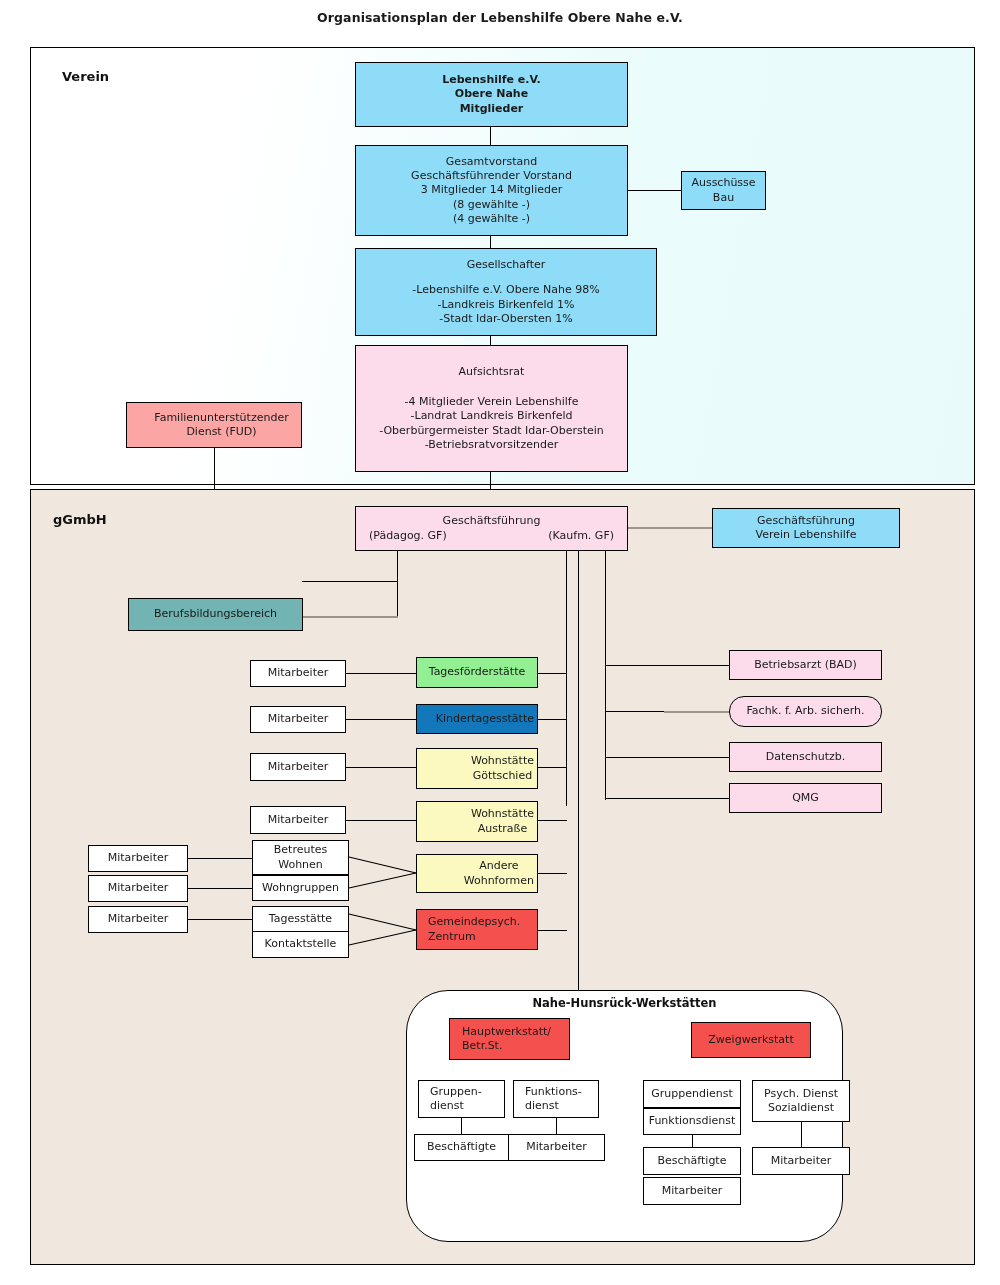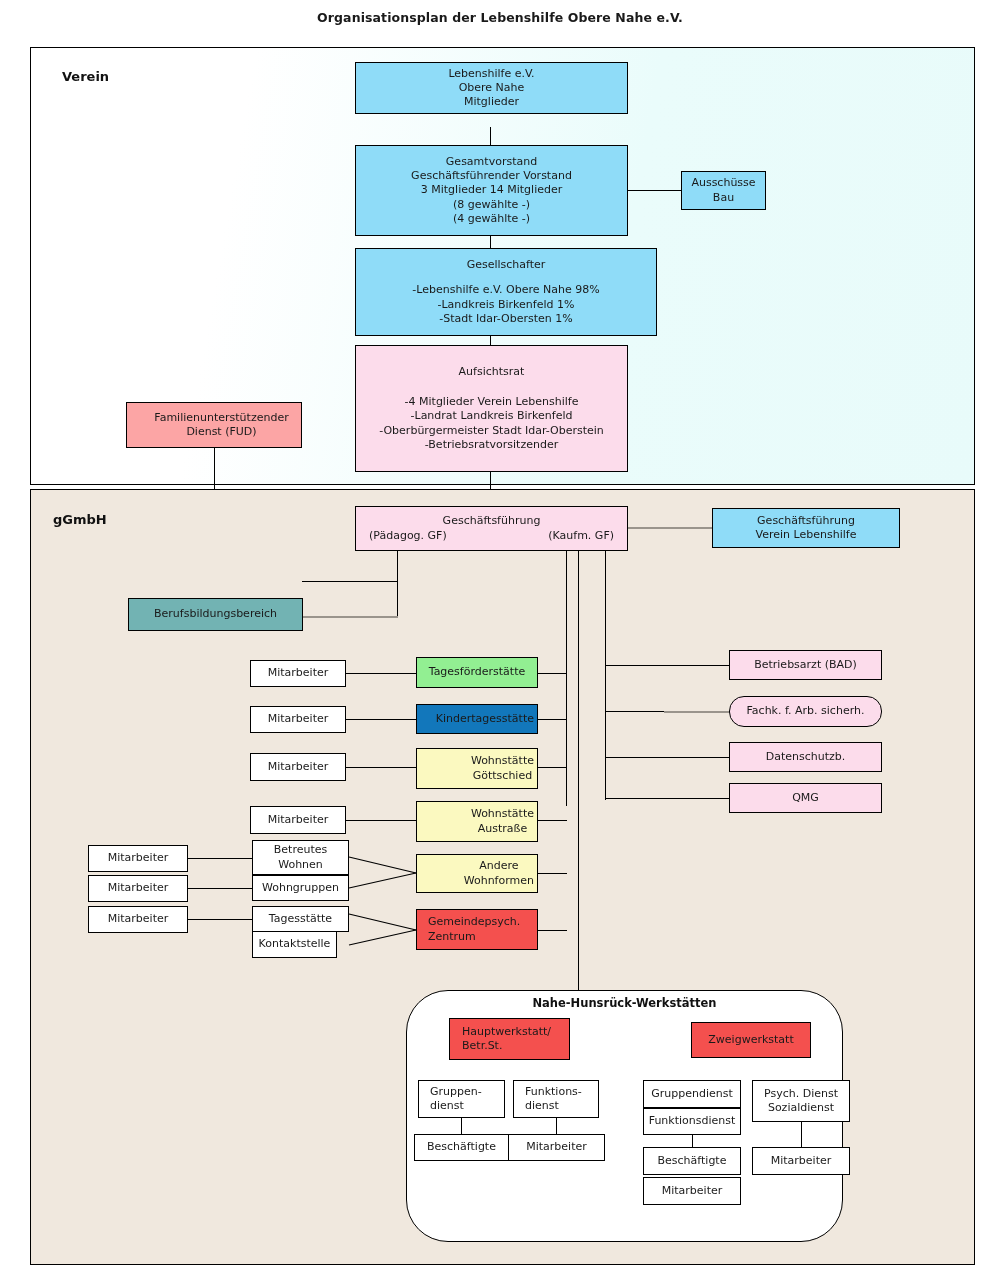--- a/index.html
+++ b/index.html
@@ -54,21 +54,21 @@
 </head>
 <body>
 
 <div id="stage">
 
   <div class="title">Organisationsplan der Lebenshilfe Obere Nahe e.V.</div>
 
   <div class="panel" id="verein-panel"></div>
   <div class="panel-label" style="left:62px;top:69px;">Verein</div>
 
-  <div class="box blue" style="left:355px;top:62px;width:273px;height:52px;">
+  <div class="box blue" style="left:355px;top:62px;width:273px;height:65px;font-weight:bold;">
     <div>
       <span>Lebenshilfe e.V.</span>
       <span>Obere Nahe</span>
       <span>Mitglieder</span>
     </div>
   </div>
 
   <div class="ln lnv" style="left:490px;top:127px;height:18px;"></div>
 
   <div class="box blue" style="left:355px;top:145px;width:273px;height:91px;">
@@ -246,21 +246,21 @@
   <div class="ln lnh" style="left:538px;top:873px;width:29px;"></div>
 
   <div class="box white" style="left:88px;top:906px;width:100px;height:27px;">
     <span>Mitarbeiter</span>
   </div>
   <div class="ln lnh" style="left:188px;top:919px;width:65px;"></div>
 
   <div class="box white" style="left:252px;top:906px;width:97px;height:26px;">
     <span>Tagesstätte</span>
   </div>
-  <div class="box white" style="left:252px;top:931px;width:85px;height:27px;">
+  <div class="box white" style="left:252px;top:931px;width:97px;height:27px;">
     <span>Kontaktstelle</span>
   </div>
 
   <div class="box red" style="left:416px;top:909px;width:122px;height:41px;">
     <div style="text-align:left;width:100%;padding-left:8px;box-sizing:border-box;">
       <span>Gemeindepsych.</span>
       <span>Zentrum</span>
     </div>
   </div>
   <div class="ln lnh" style="left:538px;top:930px;width:29px;"></div>

